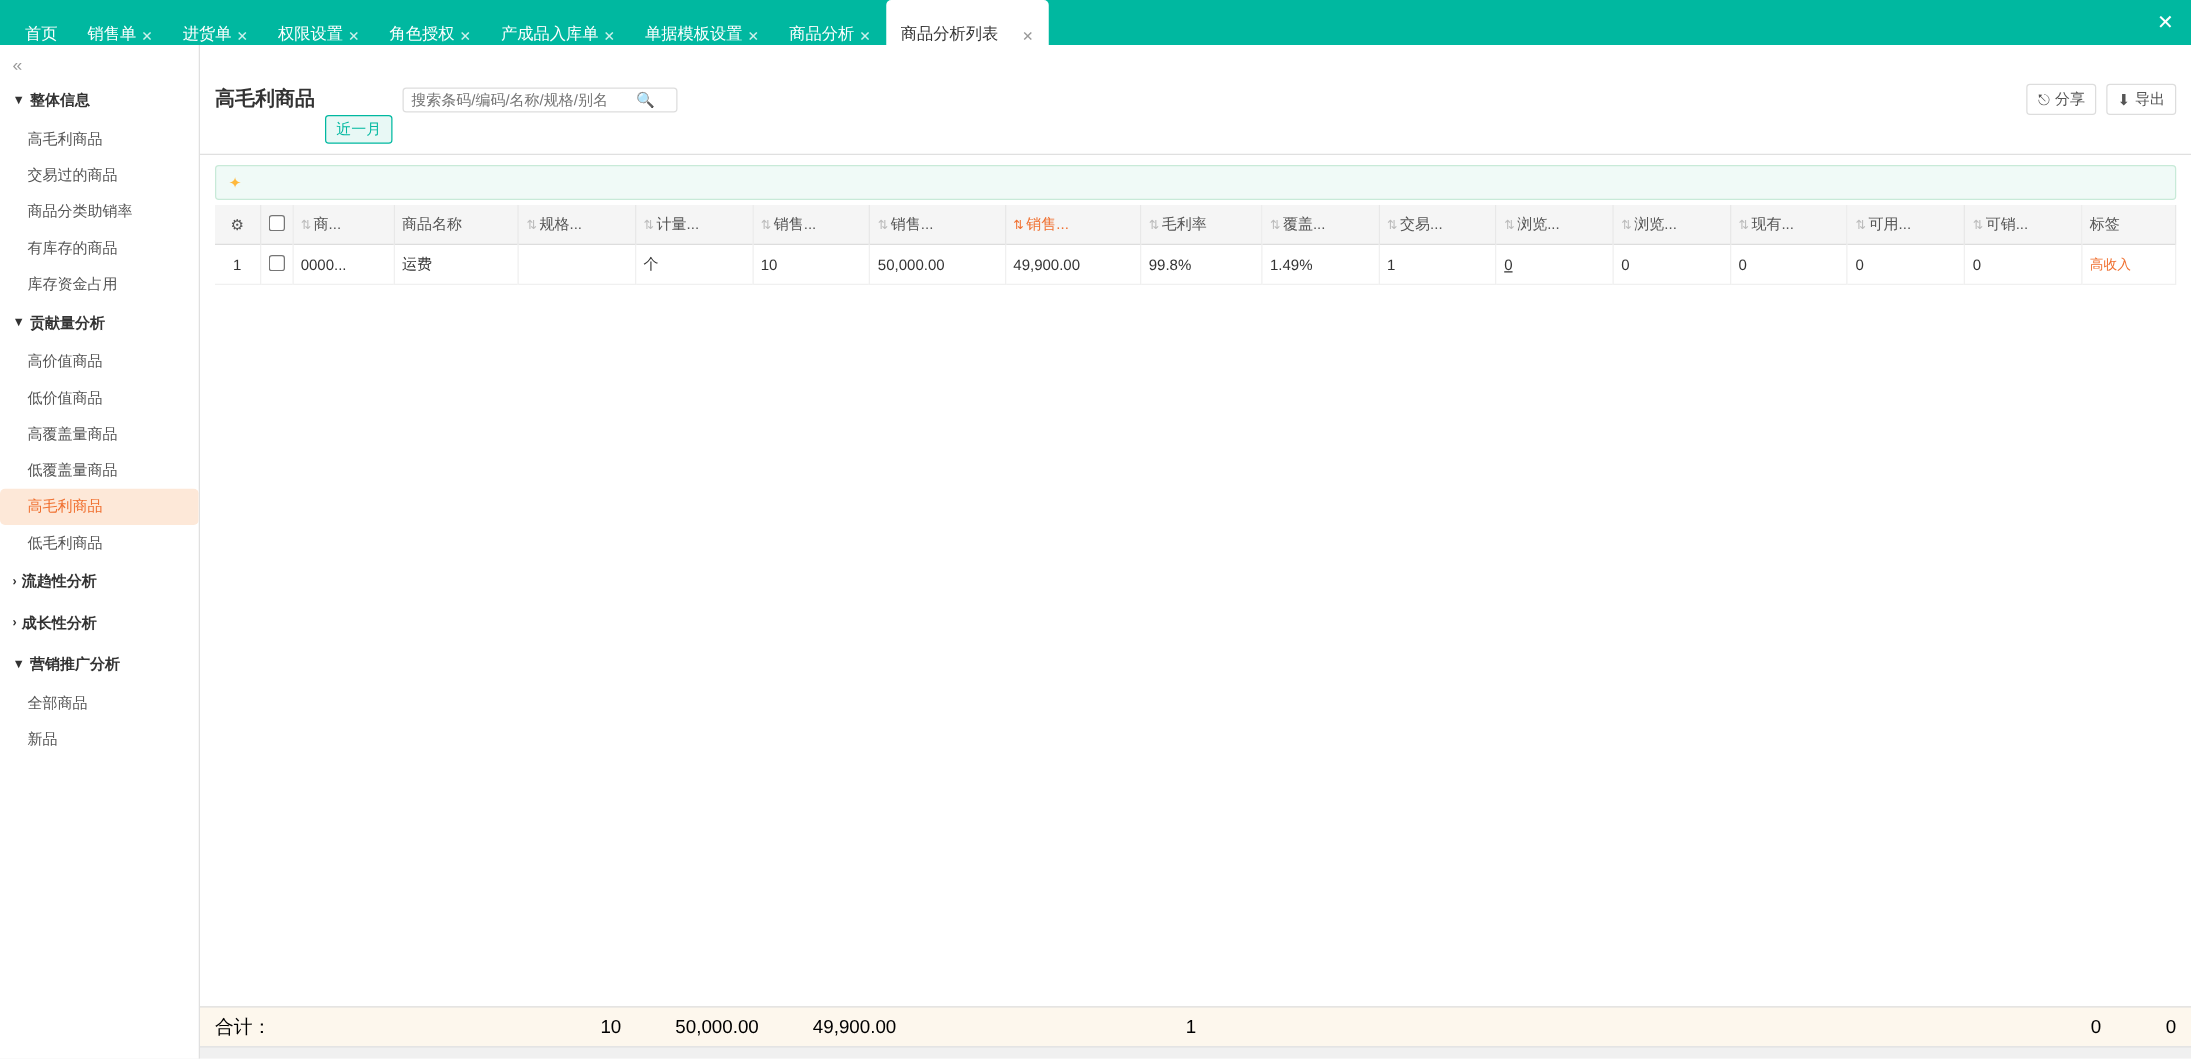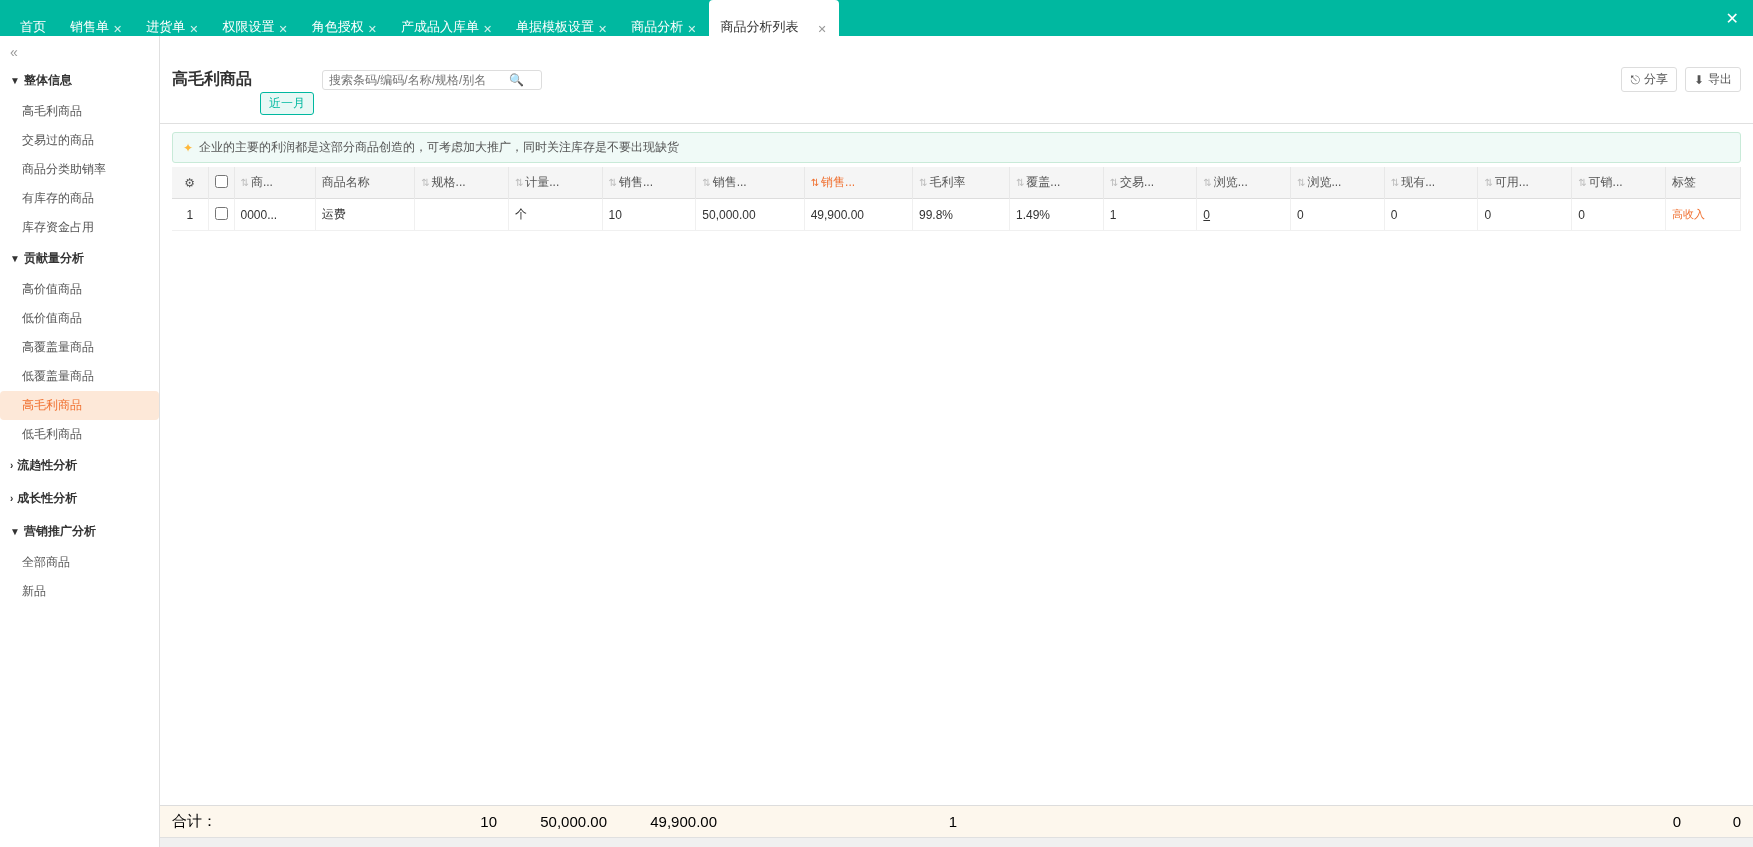--- a/index.html
+++ b/index.html
@@ -333,21 +333,20 @@
         <span>分享</span>
       </button>
       <button class="action-btn">
         <span>⬇</span>
         <span>导出</span>
       </button>
     </div>
 
     <div class="info-banner">
       <span class="info-icon">✦</span>
-      <span>企业的主要的利润都是这部分商品创造的，可考虑加大推广，同时关注库存是不要出现缺货</span>
     </div>
 
     <div class="table-wrapper">
       <table>
         <thead>
           <tr>
             <th style="width:36px; text-align:center;">
               <span>⚙</span>
             </th>
             <th class="checkbox-cell">

